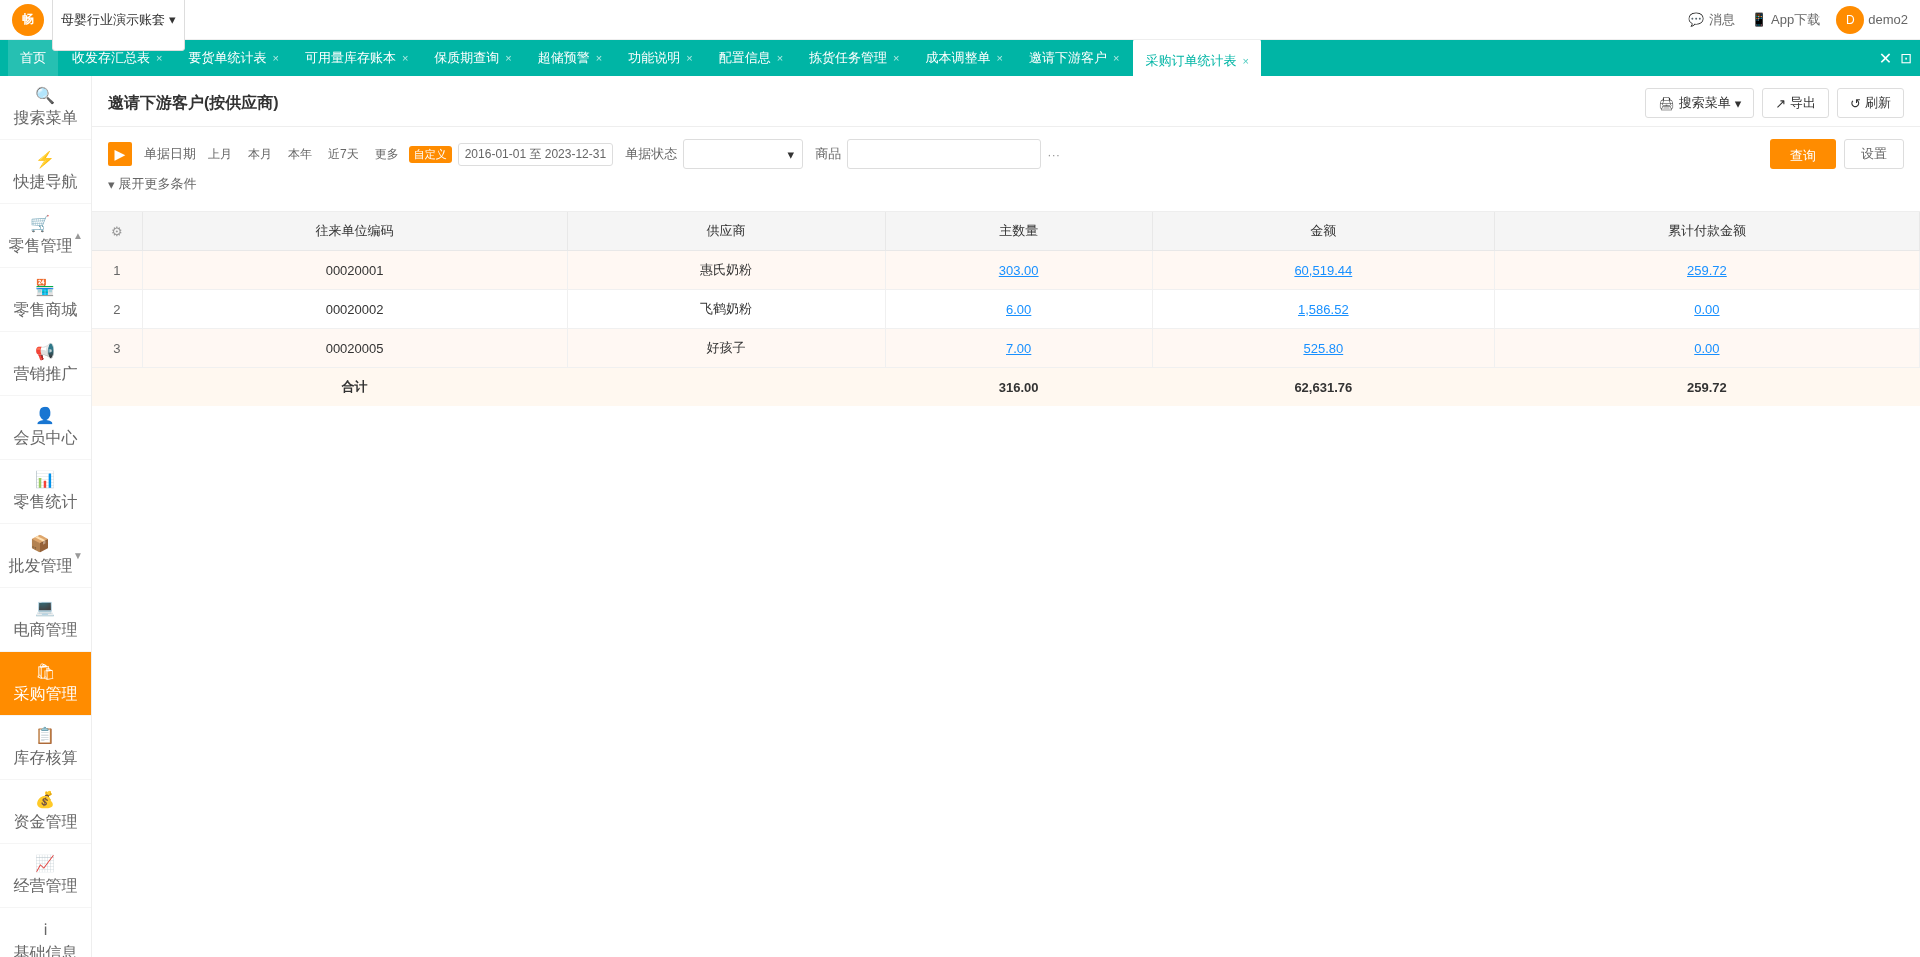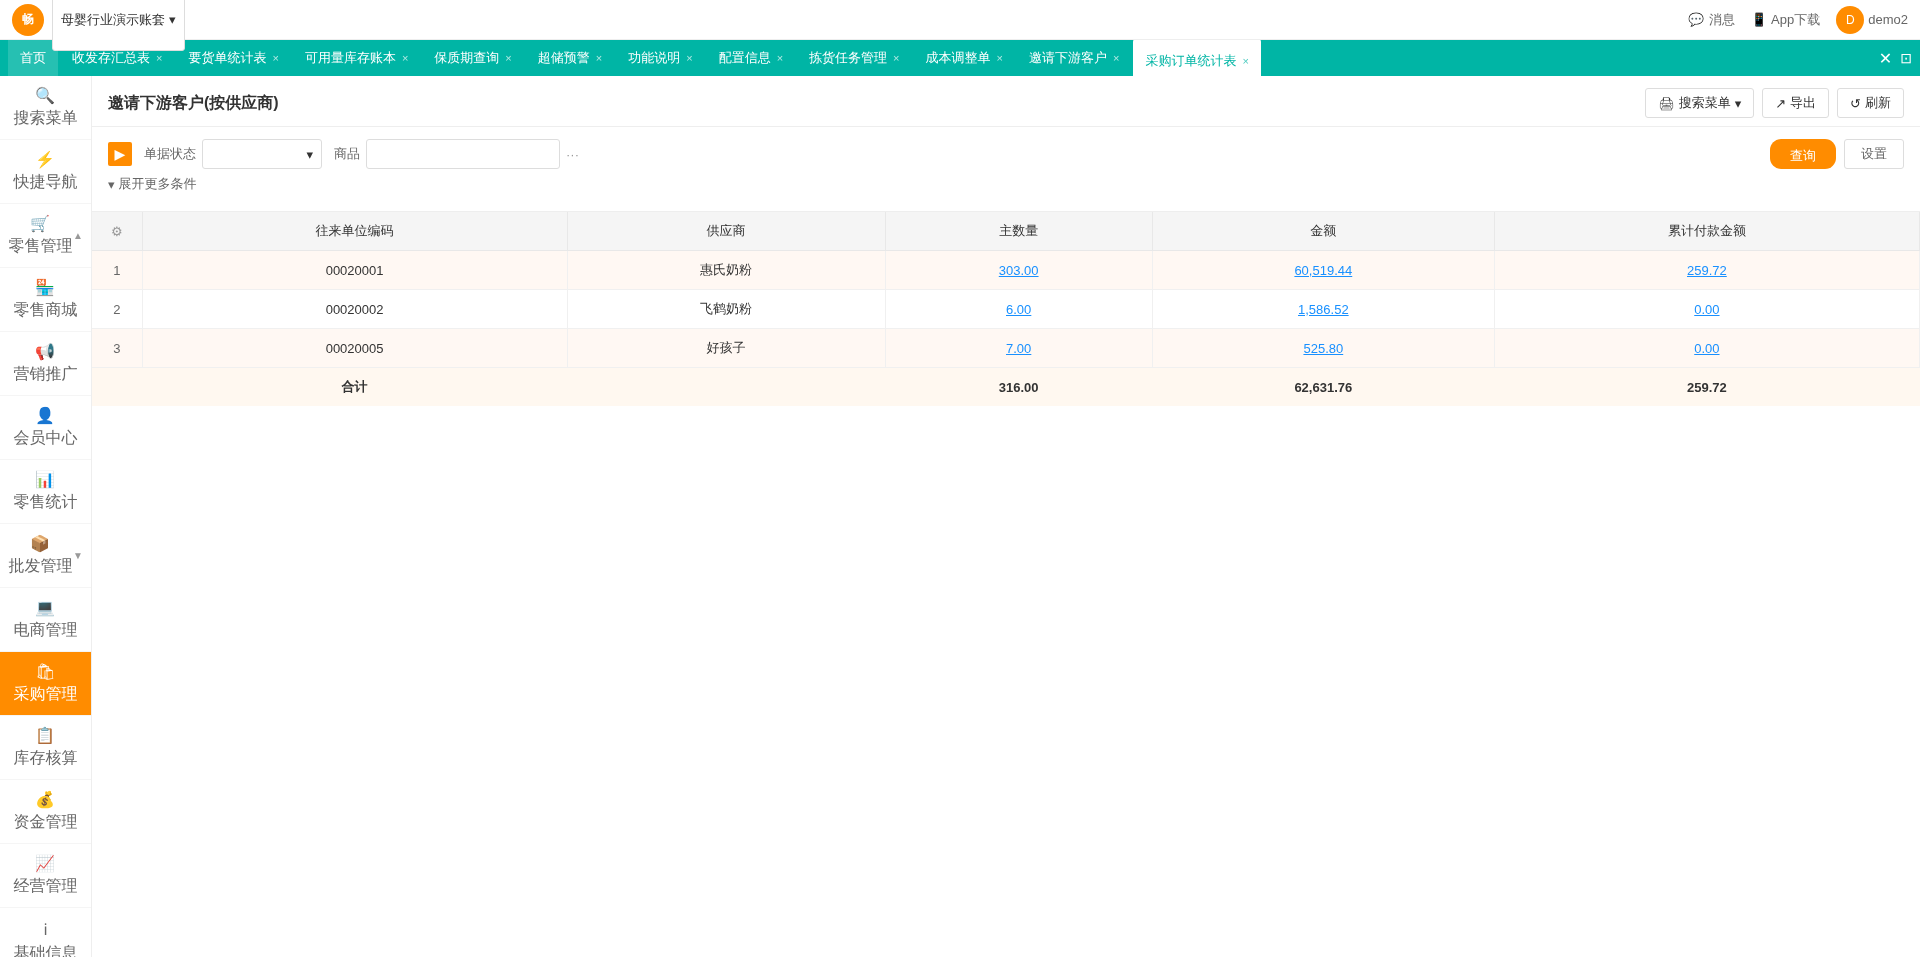--- a/index.html
+++ b/index.html
@@ -55,21 +55,21 @@
     .filter-area { background: #fff; padding: 12px 16px; border-bottom: 1px solid #eee; }
     .filter-row { display: flex; align-items: center; gap: 12px; flex-wrap: wrap; }
     .filter-item { display: flex; align-items: center; gap: 6px; }
     .filter-label { color: #666; font-size: 13px; white-space: nowrap; }
     .filter-date-shortcuts { display: flex; gap: 4px; align-items: center; }
     .date-shortcut { padding: 2px 6px; font-size: 12px; color: #666; cursor: pointer; border-radius: 2px; }
     .date-range { font-size: 12px; color: #666; border: 1px solid #ddd; border-radius: 3px; padding: 2px 6px; }
     .custom-badge { background: #ff8c00; color: #fff; font-size: 11px; padding: 1px 5px; border-radius: 3px; }
     .filter-select { height: 30px; border: 1px solid #ddd; border-radius: 3px; padding: 0 8px; font-size: 13px; color: #333; background: #fff; min-width: 120px; display: flex; align-items: center; justify-content: space-between; cursor: pointer; }
     .filter-input { height: 30px; border: 1px solid #ddd; border-radius: 3px; padding: 0 8px; font-size: 13px; color: #999; background: #fff; min-width: 180px; }
-    .btn-query { height: 30px; padding: 8px 20px; background: #ff8c00; color: #fff; border: none; border-radius: 11px; cursor: pointer; font-size: 13px; }
+    .btn-query { height: 30px; padding: 8px 20px; background: #ff8c00; color: #fff; border: none; border-radius: 3px; cursor: pointer; font-size: 13px; }
     .btn-settings { height: 30px; padding: 0 16px; background: #fff; color: #666; border: 1px solid #ddd; border-radius: 3px; cursor: pointer; font-size: 13px; }
     .expand-more { display: flex; align-items: center; gap: 4px; cursor: pointer; color: #666; font-size: 13px; padding: 6px 0; }
     .filter-toggle { width: 24px; height: 24px; background: #ff8c00; color: #fff; border: none; border-radius: 2px; cursor: pointer; font-size: 14px; display: flex; align-items: center; justify-content: center; }
     .filter-right { margin-left: auto; display: flex; gap: 8px; }
 
     
     .table-area { flex: 1; overflow-y: auto; padding: 0; background: #fff; }
     table { width: 100%; border-collapse: collapse; }
     thead th { background: #f5f5f5; border-bottom: 1px solid #e8e8e8; border-right: 1px solid #e8e8e8; padding: 10px 12px; text-align: center; font-weight: normal; color: #333; font-size: 13px; white-space: nowrap; }
     thead th:first-child { width: 50px; }
@@ -258,20 +258,32 @@
           <span>↺</span>
           <span>刷新</span>
         </button>
       </div>
     </div>
 
     <div class="filter-area">
       <div class="filter-row">
         <button class="filter-toggle">▶</button>
 
+        <div class="filter-item">
+          <span class="filter-label">单据日期</span>
+          <div class="filter-date-shortcuts">
+            <span class="date-shortcut">上月</span>
+            <span class="date-shortcut">本月</span>
+            <span class="date-shortcut">本年</span>
+            <span class="date-shortcut">近7天</span>
+            <span class="date-shortcut">更多</span>
+            <span class="custom-badge">自定义</span>
+          </div>
+          <div class="date-range">2016-01-01 至 2023-12-31</div>
+        </div>
 
         <div class="filter-item">
           <span class="filter-label">单据状态</span>
           <div class="filter-select">
             <span></span>
             <span>▾</span>
           </div>
         </div>
 
         <div class="filter-item">

